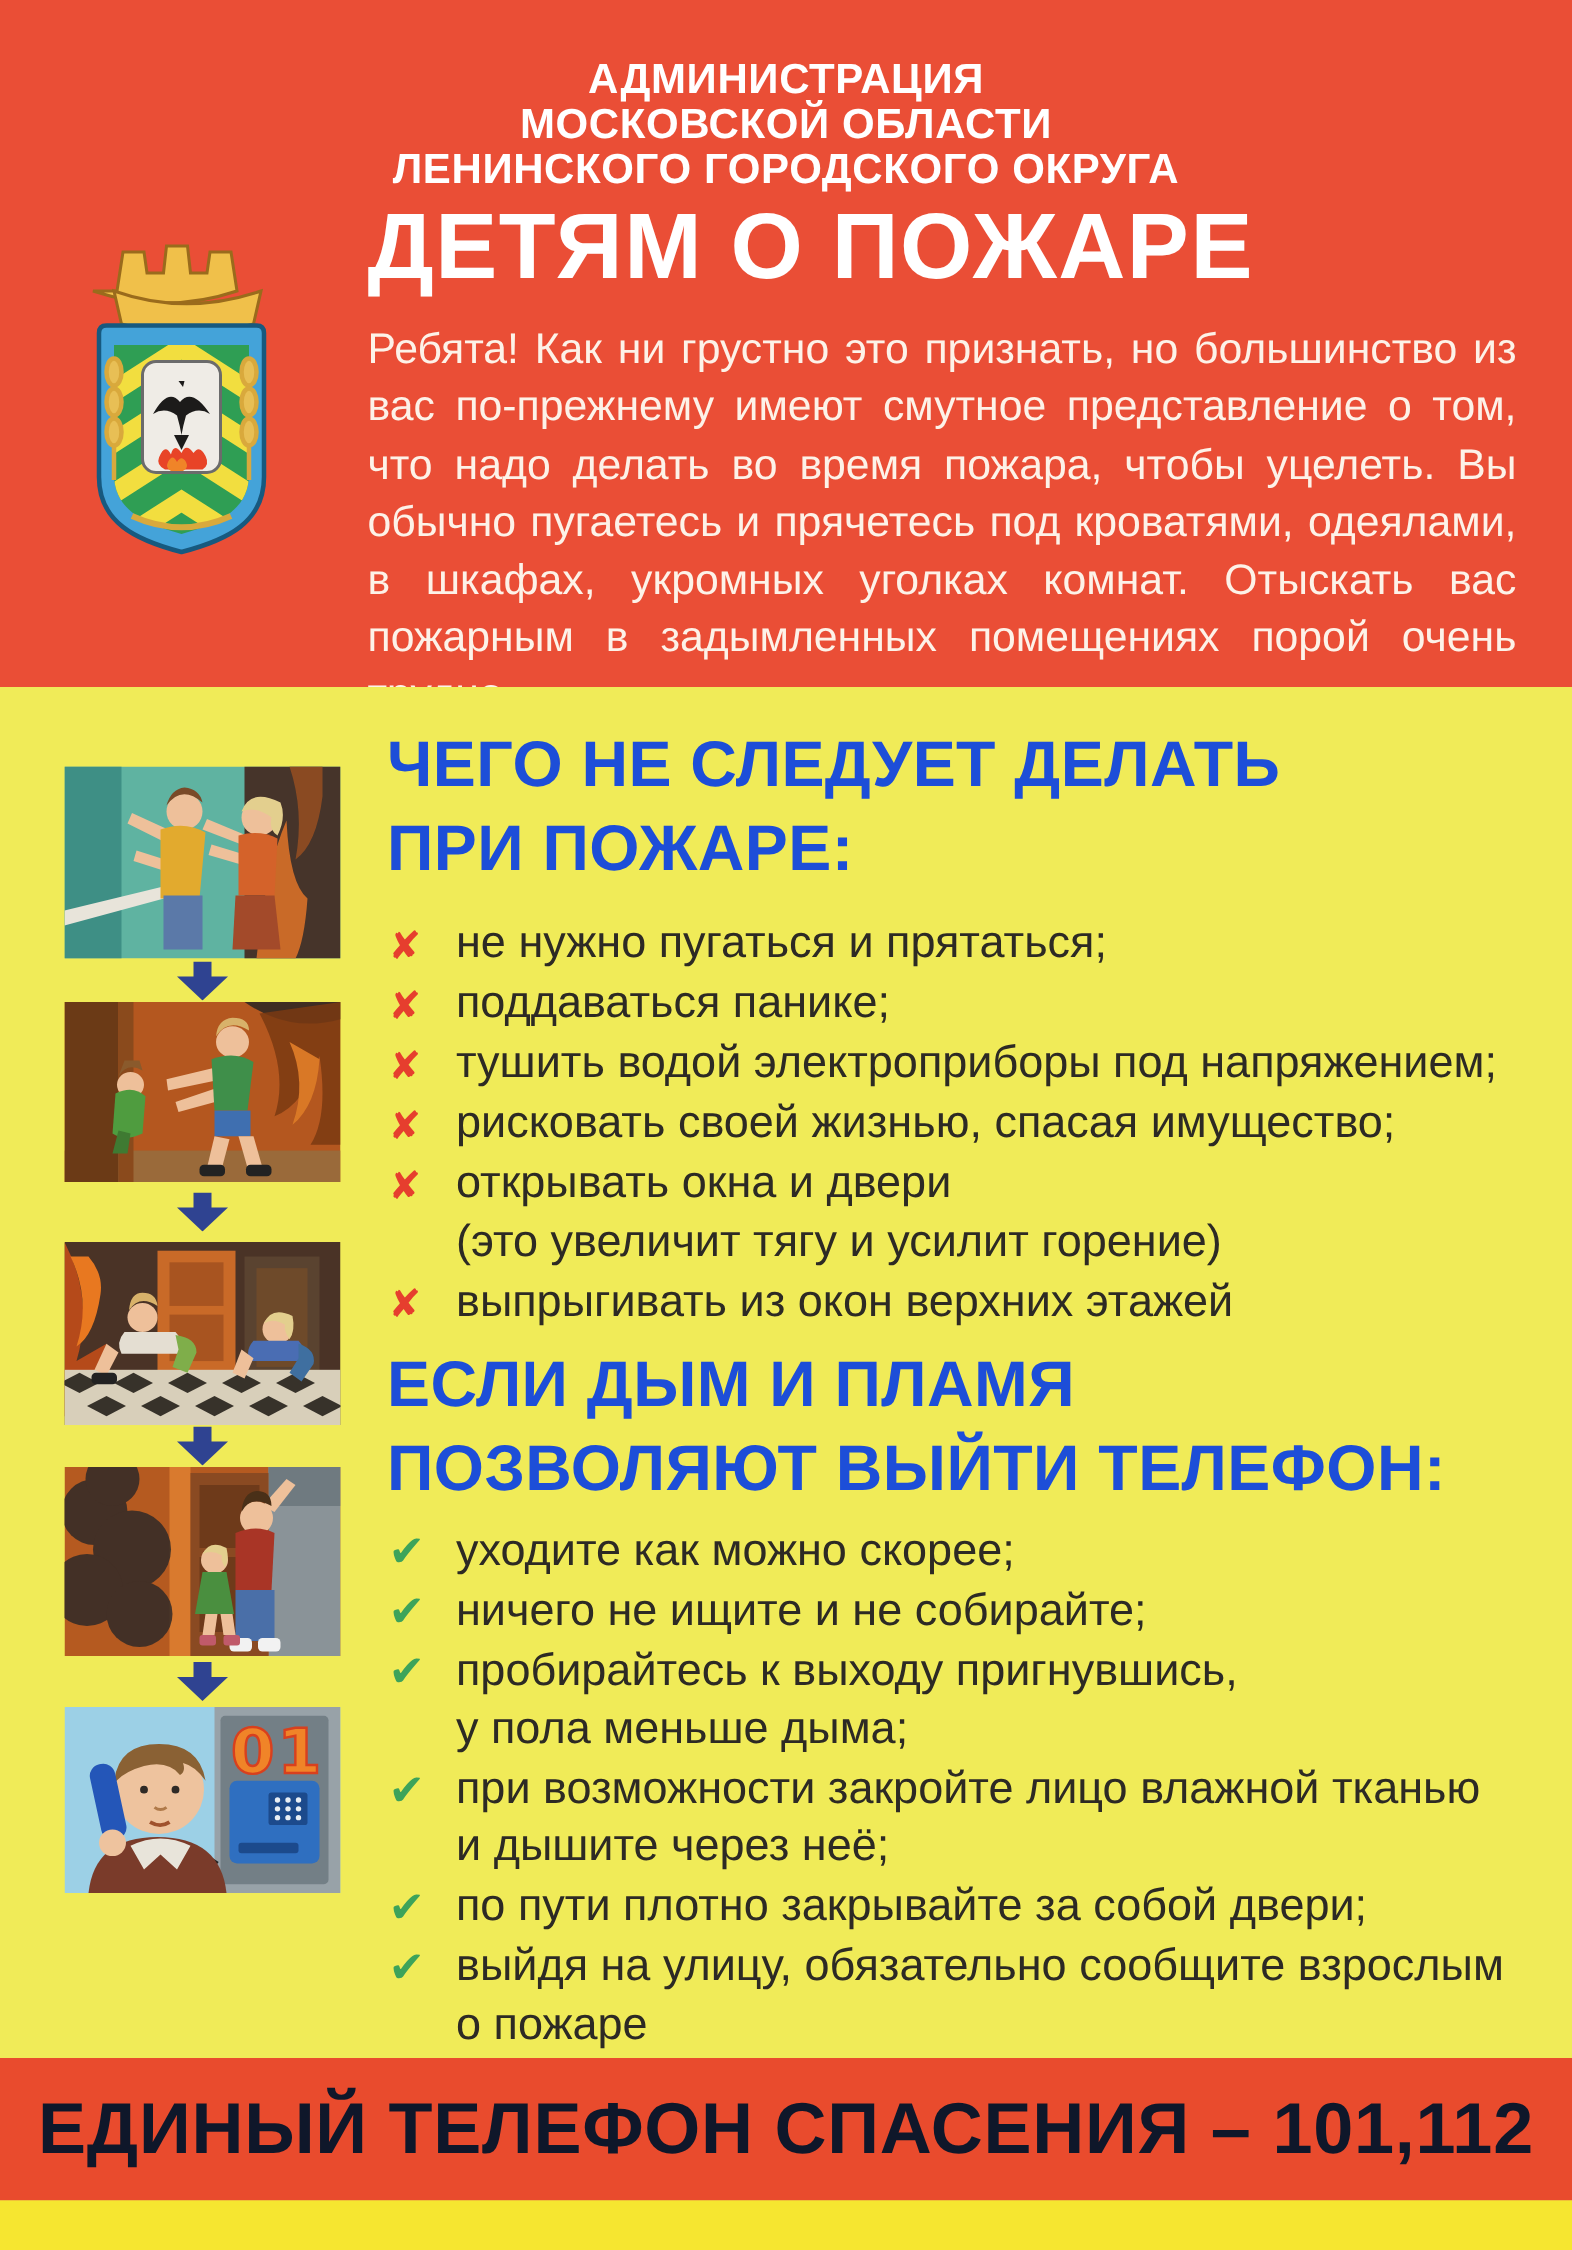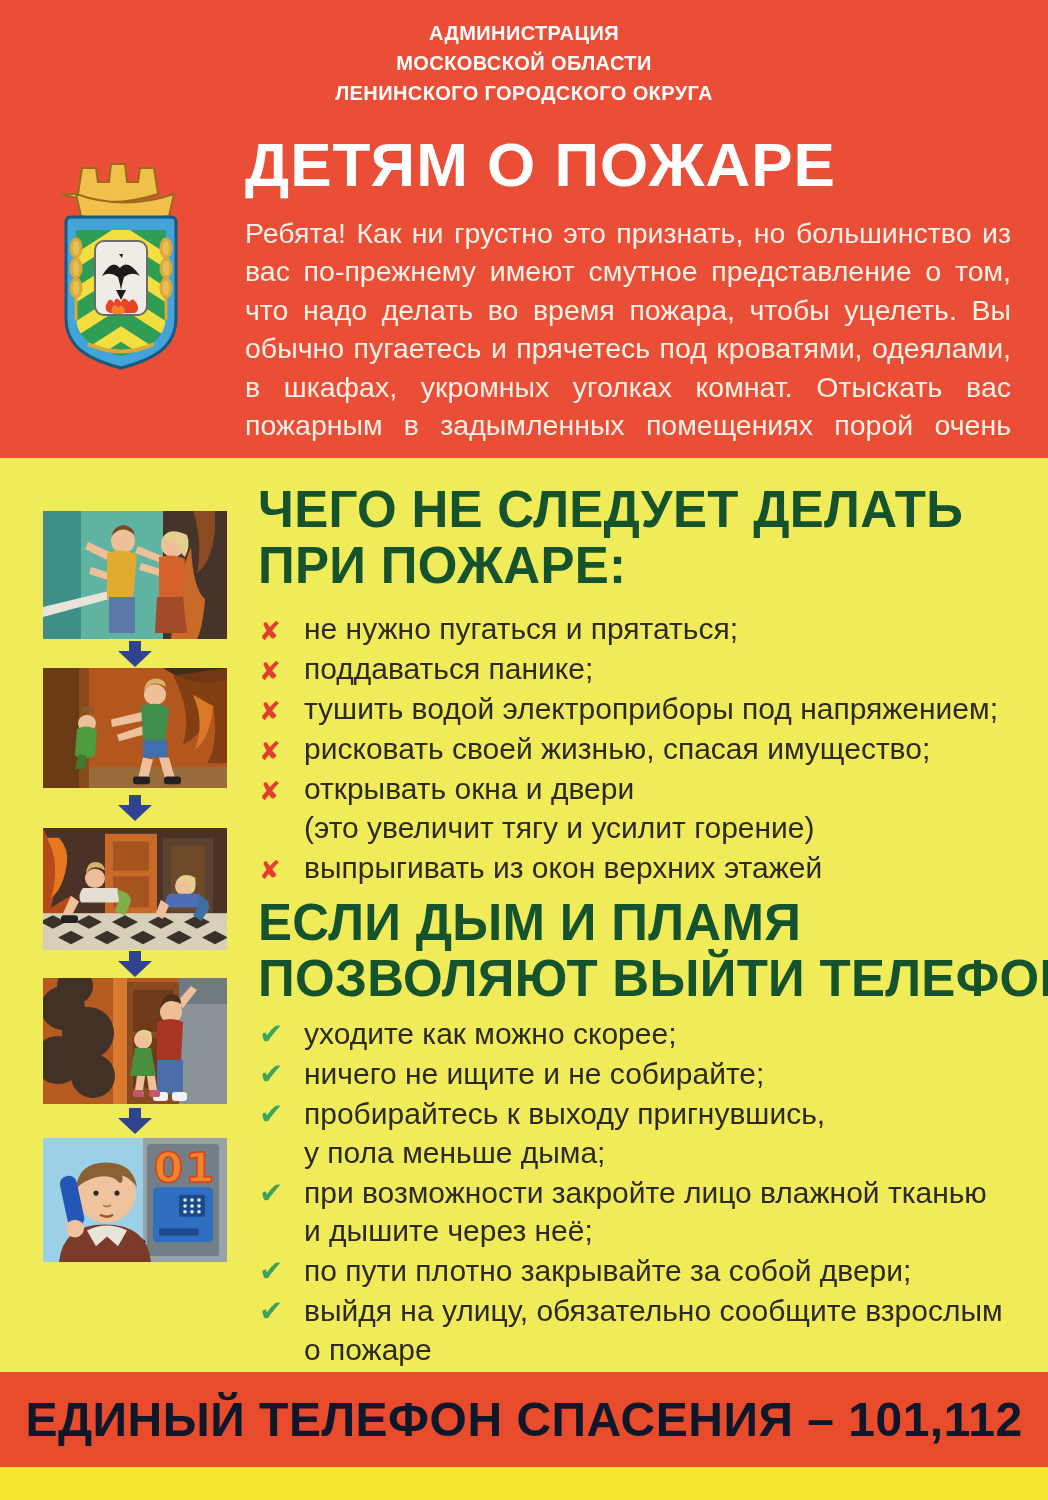--- a/index.html
+++ b/index.html
@@ -3,38 +3,38 @@
 <meta charset="utf-8">
 <style>
   * { margin:0; padding:0; box-sizing:border-box; }
   body { background:#777; font-family:"Liberation Sans", sans-serif; }
   .poster{
     width:1048px; height:1500px; position:relative; overflow:hidden;
     background:#f0eb58; margin:0 auto;
   }
   
   .section-top{ height:458px; background:#ea4e36; position:relative; }
-  .admin{ padding-top:18px; text-align:center; color:#ffffff;
-    font-weight:700; font-size:20px; line-height:30px; letter-spacing:.4px; }
+  .admin{ padding-top:38px; text-align:center; color:#ffffff;
+    font-weight:700; font-size:28px; line-height:30px; letter-spacing:.4px; }
   .admin div{ white-space:nowrap; }
   .coat{ position:absolute; left:54px; top:140px; }
   .top-text{ position:absolute; left:245px; top:128px; width:766px; }
   .main-title{ color:#ffffff; font-size:62px; line-height:74px; font-weight:700;
     letter-spacing:1px; margin-bottom:12px; white-space:nowrap; }
   .intro{ color:#fdf2e8; font-size:28.5px; line-height:38.4px;
     text-align:justify; width:766px; }
   
   .section-main{ height:914px; background:#f0eb58; position:relative; }
   .illustrations{ position:absolute; left:43px; top:53px; width:184px; }
   .photo{ width:148px; display:block; }
   .photo svg{ display:block; width:184px; }
   .arrow-gap{ display:flex; justify-content:center; align-items:center; }
   .g1{height:29px}.g2{height:40px}.g3{height:28px}.g4{height:34px}
   .content{ position:absolute; left:258px; top:24px; width:748px; }
-  .red-heading{ color:#14532d; font-size:51px; line-height:56px; font-weight:700;
+  .red-heading{ color:#1d4ed8; font-size:43px; line-height:56px; font-weight:700;
     letter-spacing:.3px; }
   .red-heading span{ display:block; white-space:nowrap; }
   .red-heading.second{ margin-top:8px; }
   .list{ list-style:none; margin-top:16px; }
   .list.second{ margin-top:8px; }
   .list li{ position:relative; padding-left:46px; font-size:30px;
     line-height:38.5px; color:#2d2a24; margin-bottom:1.5px; }
   .item-text{ white-space:pre-line; }
   .marker{ position:absolute; left:1px; top:2px; font-weight:700;
     font-family:"DejaVu Sans", sans-serif; }

